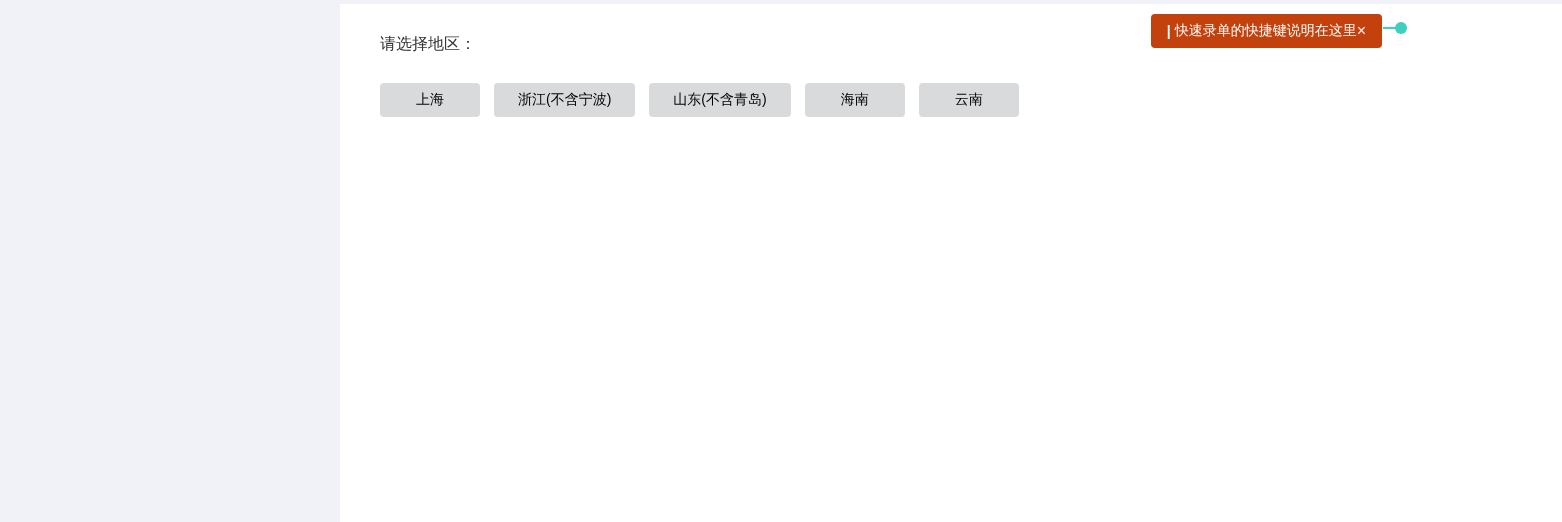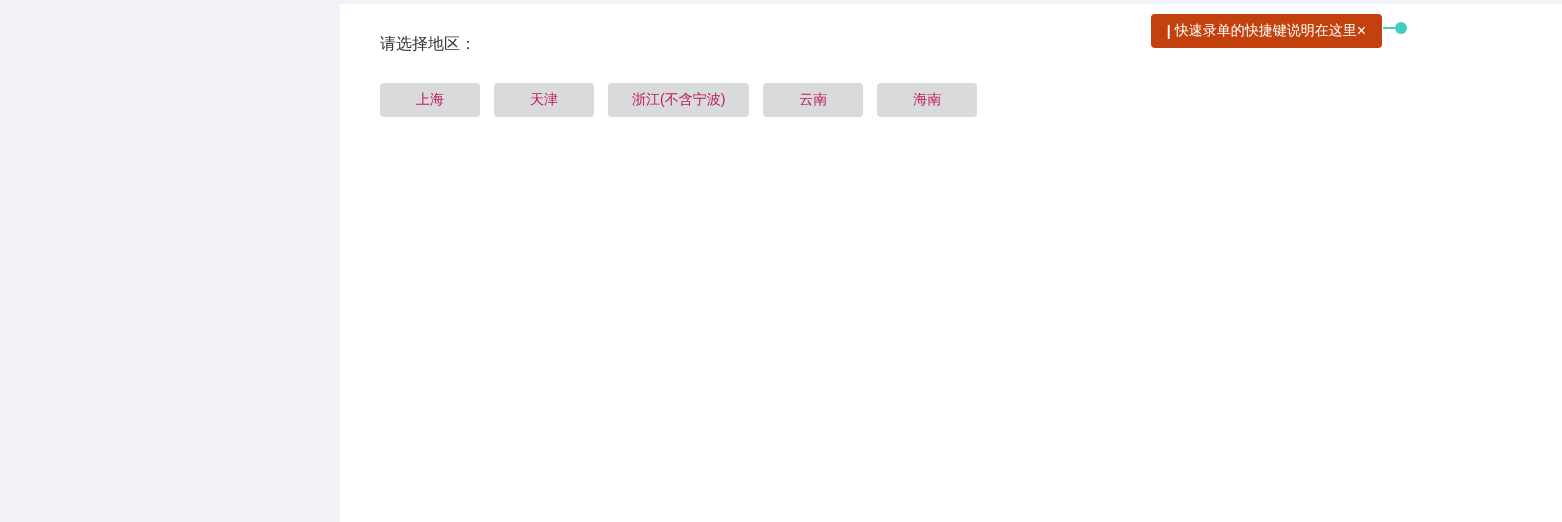--- a/index.html
+++ b/index.html
@@ -44,21 +44,21 @@
     }
 
     .region-buttons {
       display: flex;
       flex-wrap: wrap;
       gap: 14px;
     }
 
     .region-btn {
       background: #d9dadb;
-      color: #be185d;
+      color: #000000;
       border: none;
       border-radius: 4px;
       padding: 8px 24px;
       font-size: 14px;
       cursor: pointer;
       min-width: 100px;
       text-align: center;
       font-family: 'Microsoft YaHei', 'PingFang SC', sans-serif;
     }
 
@@ -118,24 +118,24 @@
 <body>
 
 <div class="sidebar"></div>
 
 <div class="main-content">
   <div class="page-title">请选择地区：</div>
 
   <div class="region-buttons">
 
   <button class="region-btn">上海</button>
-      <button class="region-btn">天津</button>
       <button class="region-btn">浙江(不含宁波)</button>
+      <button class="region-btn">山东(不含青岛)</button>
+      <button class="region-btn">海南</button>
       <button class="region-btn">云南</button>
-      <button class="region-btn">海南</button>
     </div>
 </div>
 
 <div class="tooltip-banner">
   <span>快速录单的快捷键说明在这里</span>
   <button class="tooltip-close">×</button>
 </div>
 
 <div class="tooltip-line"></div>
 <div class="tooltip-dot"></div>

